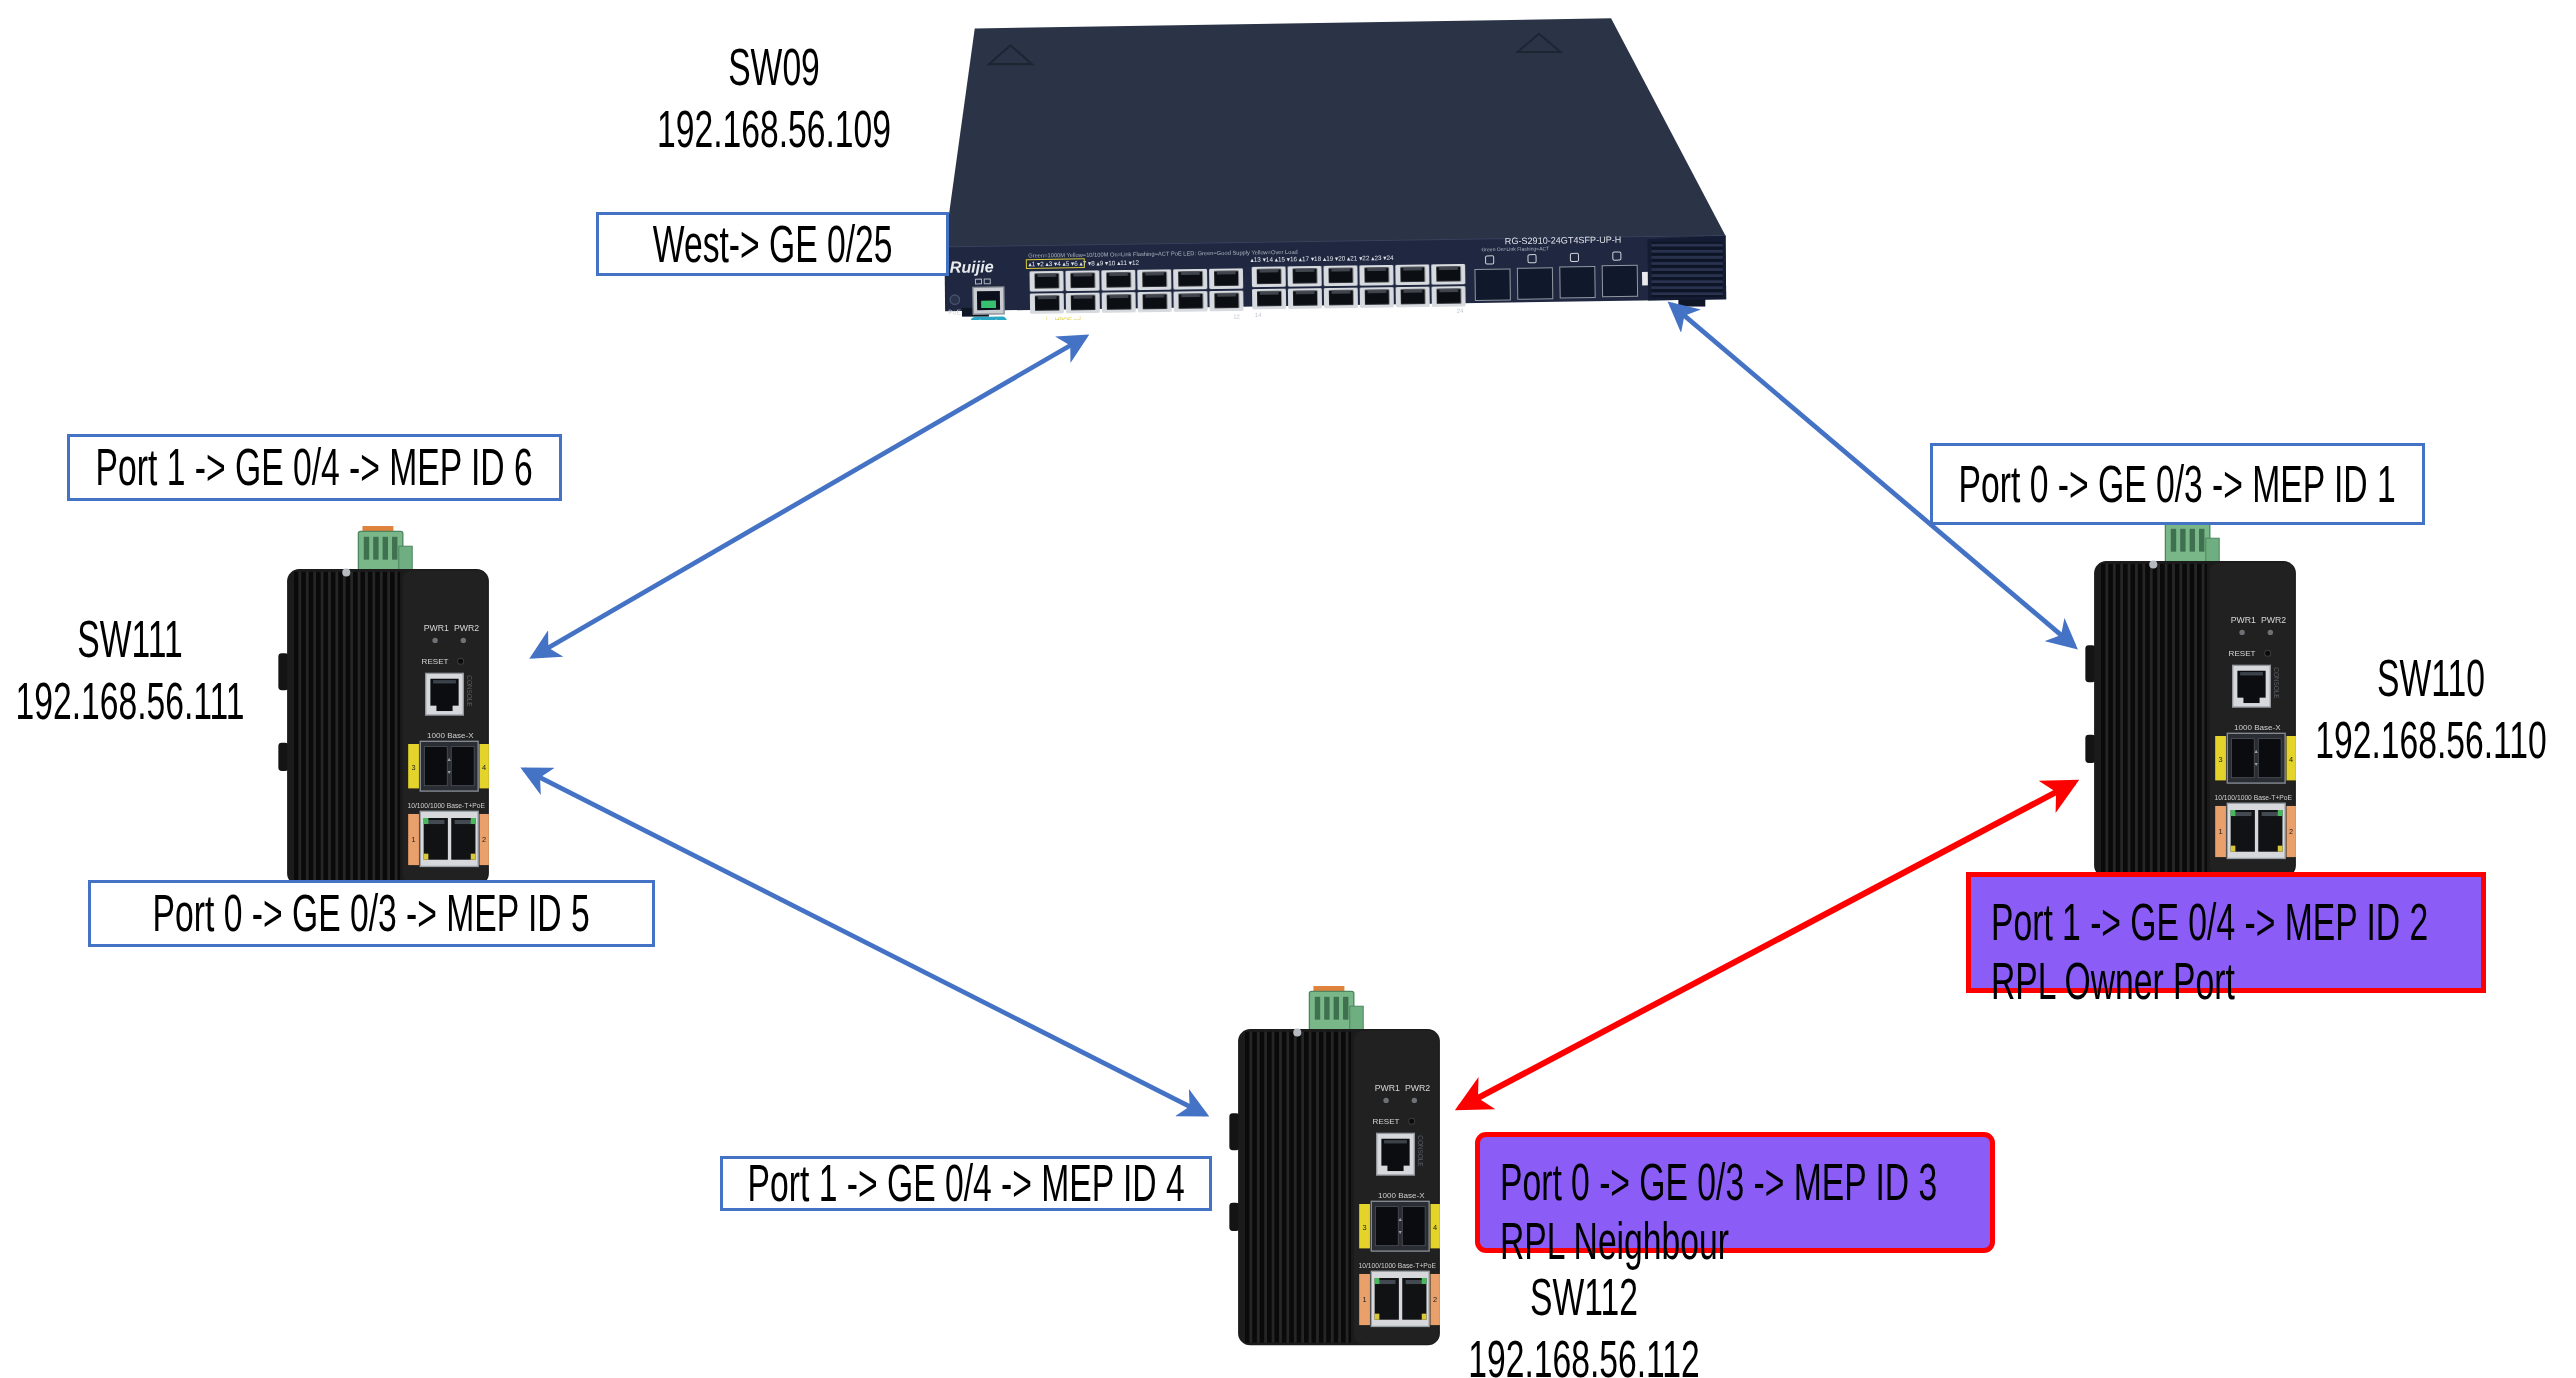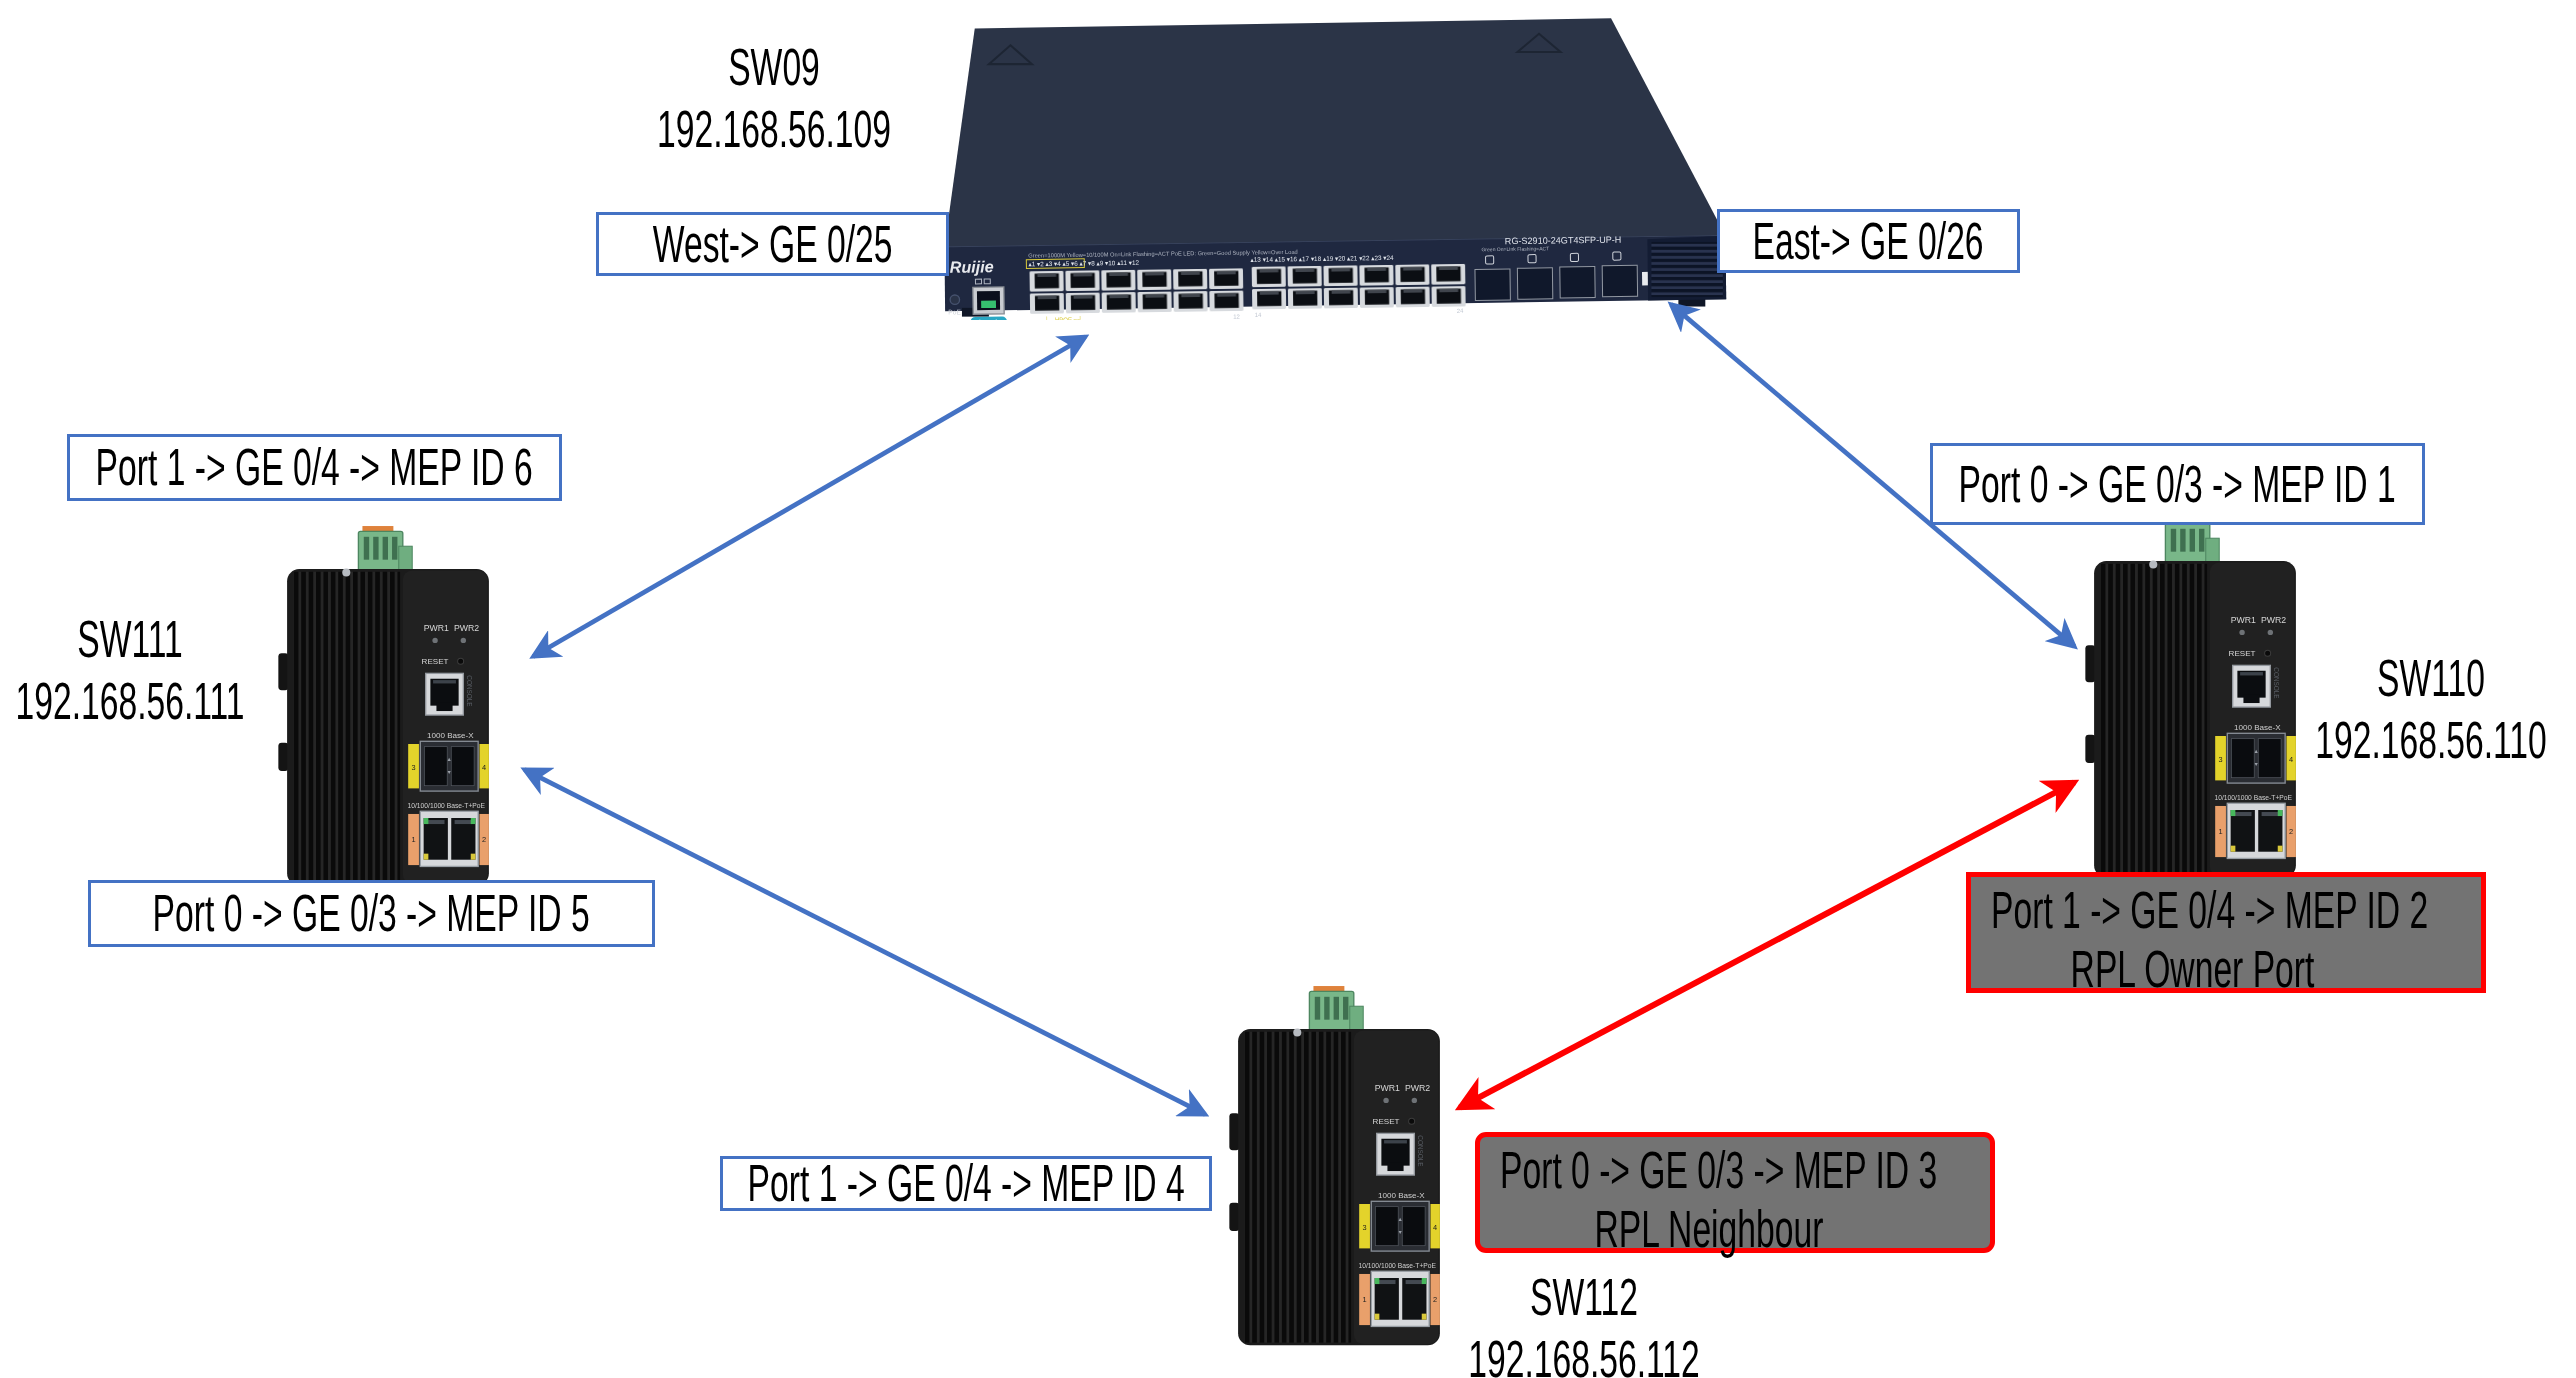--- a/index.html
+++ b/index.html
@@ -8,21 +8,21 @@
   svg{display:block;}
   svg text{font-family:"Liberation Sans",sans-serif;}
   .abs{position:absolute;}
   
   .narrow{font-size:51px;transform:scaleX(0.66);transform-origin:center center;white-space:nowrap;}
   .devlabel{position:absolute;text-align:center;transform:translateX(-50%);}
   .devlabel .ln{font-size:51px;line-height:62px;transform:scaleX(0.66);transform-origin:center center;white-space:nowrap;}
   .pbox{position:absolute;background:#ffffff;display:flex;align-items:center;justify-content:center;box-sizing:border-box;}
   .pbox-blue{border:3.4px solid #4472C4;}
   .pbox-red{border:5.4px solid #FF0000;}
-  .pbox2{position:absolute;background:#737373;box-sizing:border-box;padding:4px 0 0 20px;text-align:right;}
+  .pbox2{position:absolute;background:#8b5cf6;box-sizing:border-box;padding:16px 0 0 20px;}
   .pbox2 .ln{font-size:51px;line-height:59px;transform:scaleX(0.66);transform-origin:left center;white-space:nowrap;}
   #links-layer{position:absolute;left:0;top:0;}
   .link-blue{stroke:#4472C4;stroke-width:7;}
   .link-red{stroke:#FF0000;stroke-width:9;}
   .hiddefs{position:absolute;width:0;height:0;}
 </style>
 </head>
 <body>
 
 <div class="canvas">
@@ -215,23 +215,20 @@
     <div class="ln">192.168.56.110</div>
   </div>
   <div class="devlabel" style="left:1584px;top:1267px;">
     <div class="ln">SW112</div>
     <div class="ln">192.168.56.112</div>
   </div>
 
   <div class="pbox pbox-blue" style="left:596px;top:212px;width:353px;height:64px;">
     <span class="narrow">West-&gt; GE 0/25</span>
   </div>
-  <div class="pbox pbox-blue" style="left:1717px;top:209px;width:303px;height:64px;">
-    <span class="narrow">East-&gt; GE 0/26</span>
-  </div>
   <div class="pbox pbox-blue" style="left:67px;top:434px;width:495px;height:67px;">
     <span class="narrow">Port 1 -&gt; GE 0/4 -&gt; MEP ID 6</span>
   </div>
   <div class="pbox pbox-blue" style="left:88px;top:880px;width:567px;height:67px;">
     <span class="narrow">Port 0 -&gt; GE 0/3 -&gt; MEP ID 5</span>
   </div>
   <div class="pbox pbox-blue" style="left:1930px;top:443px;width:495px;height:82px;">
     <span class="narrow">Port 0 -&gt; GE 0/3 -&gt; MEP ID 1</span>
   </div>
   <div class="pbox pbox-blue" style="left:720px;top:1132px;width:492px;height:55px;margin-top:24px;">

